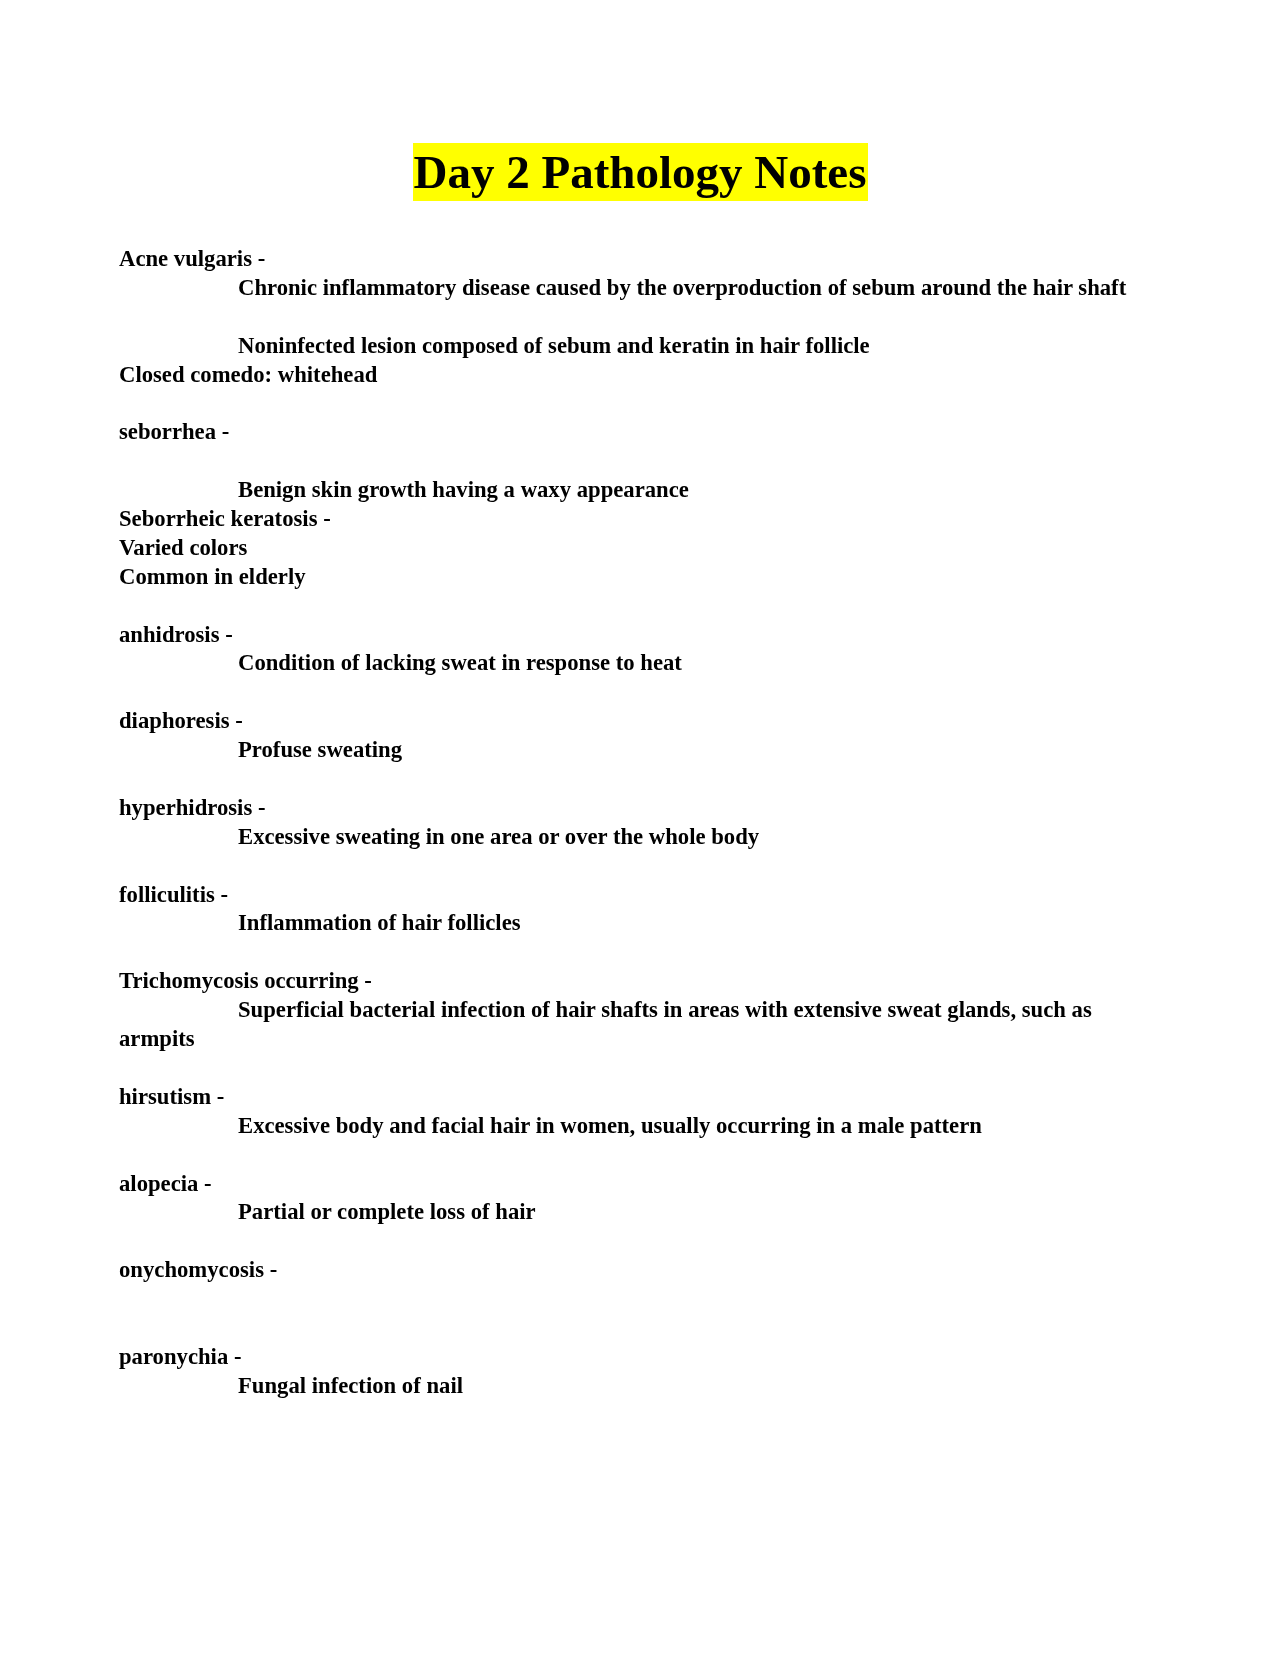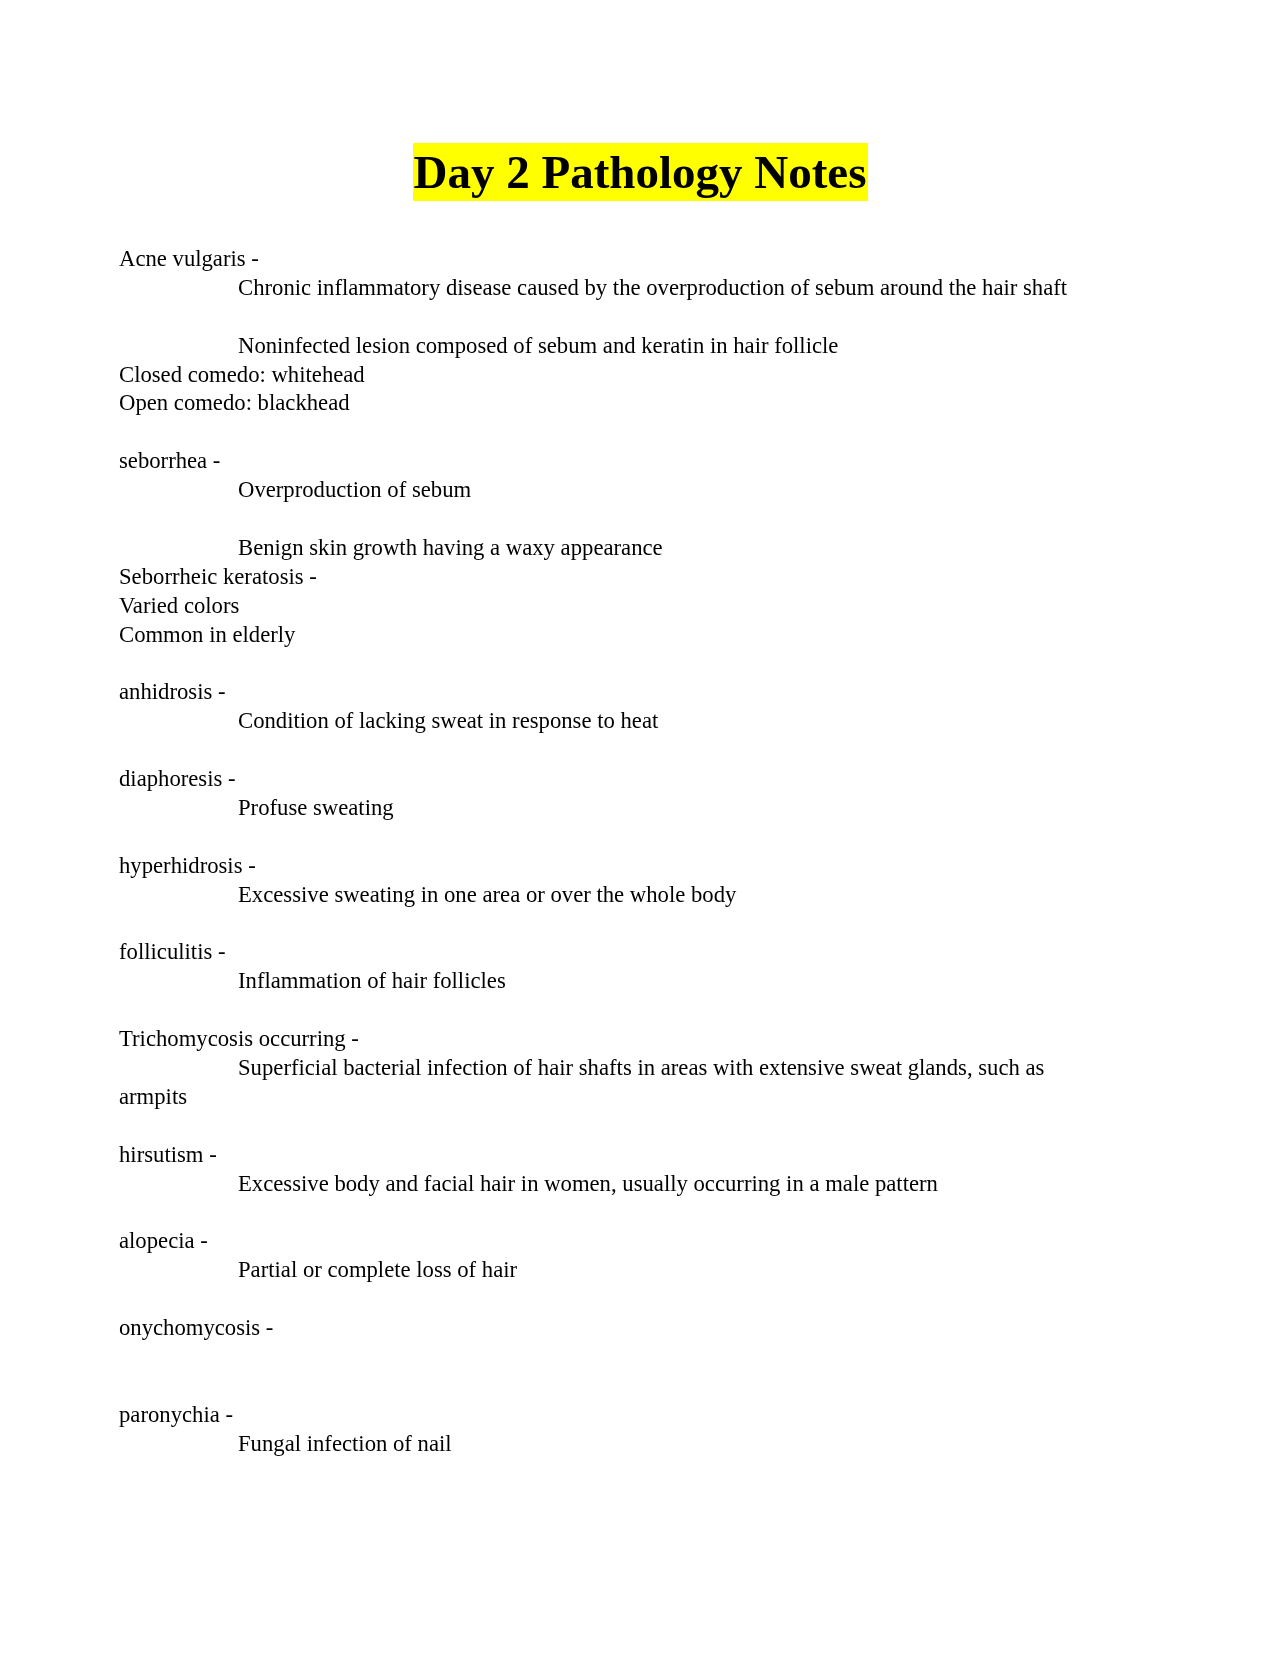--- a/index.html
+++ b/index.html
@@ -42,20 +42,21 @@
     color: #000000;
     margin-left: 0px;
   }
   .body {
     position: absolute;
     top: 245px;
     left: 119px;
     width: 1045px;
     font-size: 22.7px;
     line-height: 28.9px;
+    font-weight: bold;
   }
   .line {
     display: block;
     height: 28.9px;
     white-space: nowrap;
   }
   .line.def {
     padding-left: 119px;
   }
 </style>
@@ -67,25 +68,23 @@
     <span class="title" style="background: rgb(255, 255, 0);">Day 2 Pathology Notes</span>
   </div>
 
   <div class="body">
     <span class="line term">Acne vulgaris -</span>
     <span class="line def">Chronic inflammatory disease caused by the overproduction of sebum around the hair shaft</span>
     <span class="line blank"></span>
 
     <span class="line def">Noninfected lesion composed of sebum and keratin in hair follicle</span>
     <span class="line note">Closed comedo: whitehead</span>
-    <span class="line note">Open comedo: blackhead</span>
     <span class="line blank"></span>
 
     <span class="line term">seborrhea -</span>
-    <span class="line def">Overproduction of sebum</span>
     <span class="line blank"></span>
 
     <span class="line def">Benign skin growth having a waxy appearance</span>
     <span class="line term">Seborrheic keratosis -</span>
     <span class="line note">Varied colors</span>
     <span class="line note">Common in elderly</span>
     <span class="line blank"></span>
 
     <span class="line term">anhidrosis -</span>
     <span class="line def">Condition of lacking sweat in response to heat</span>

